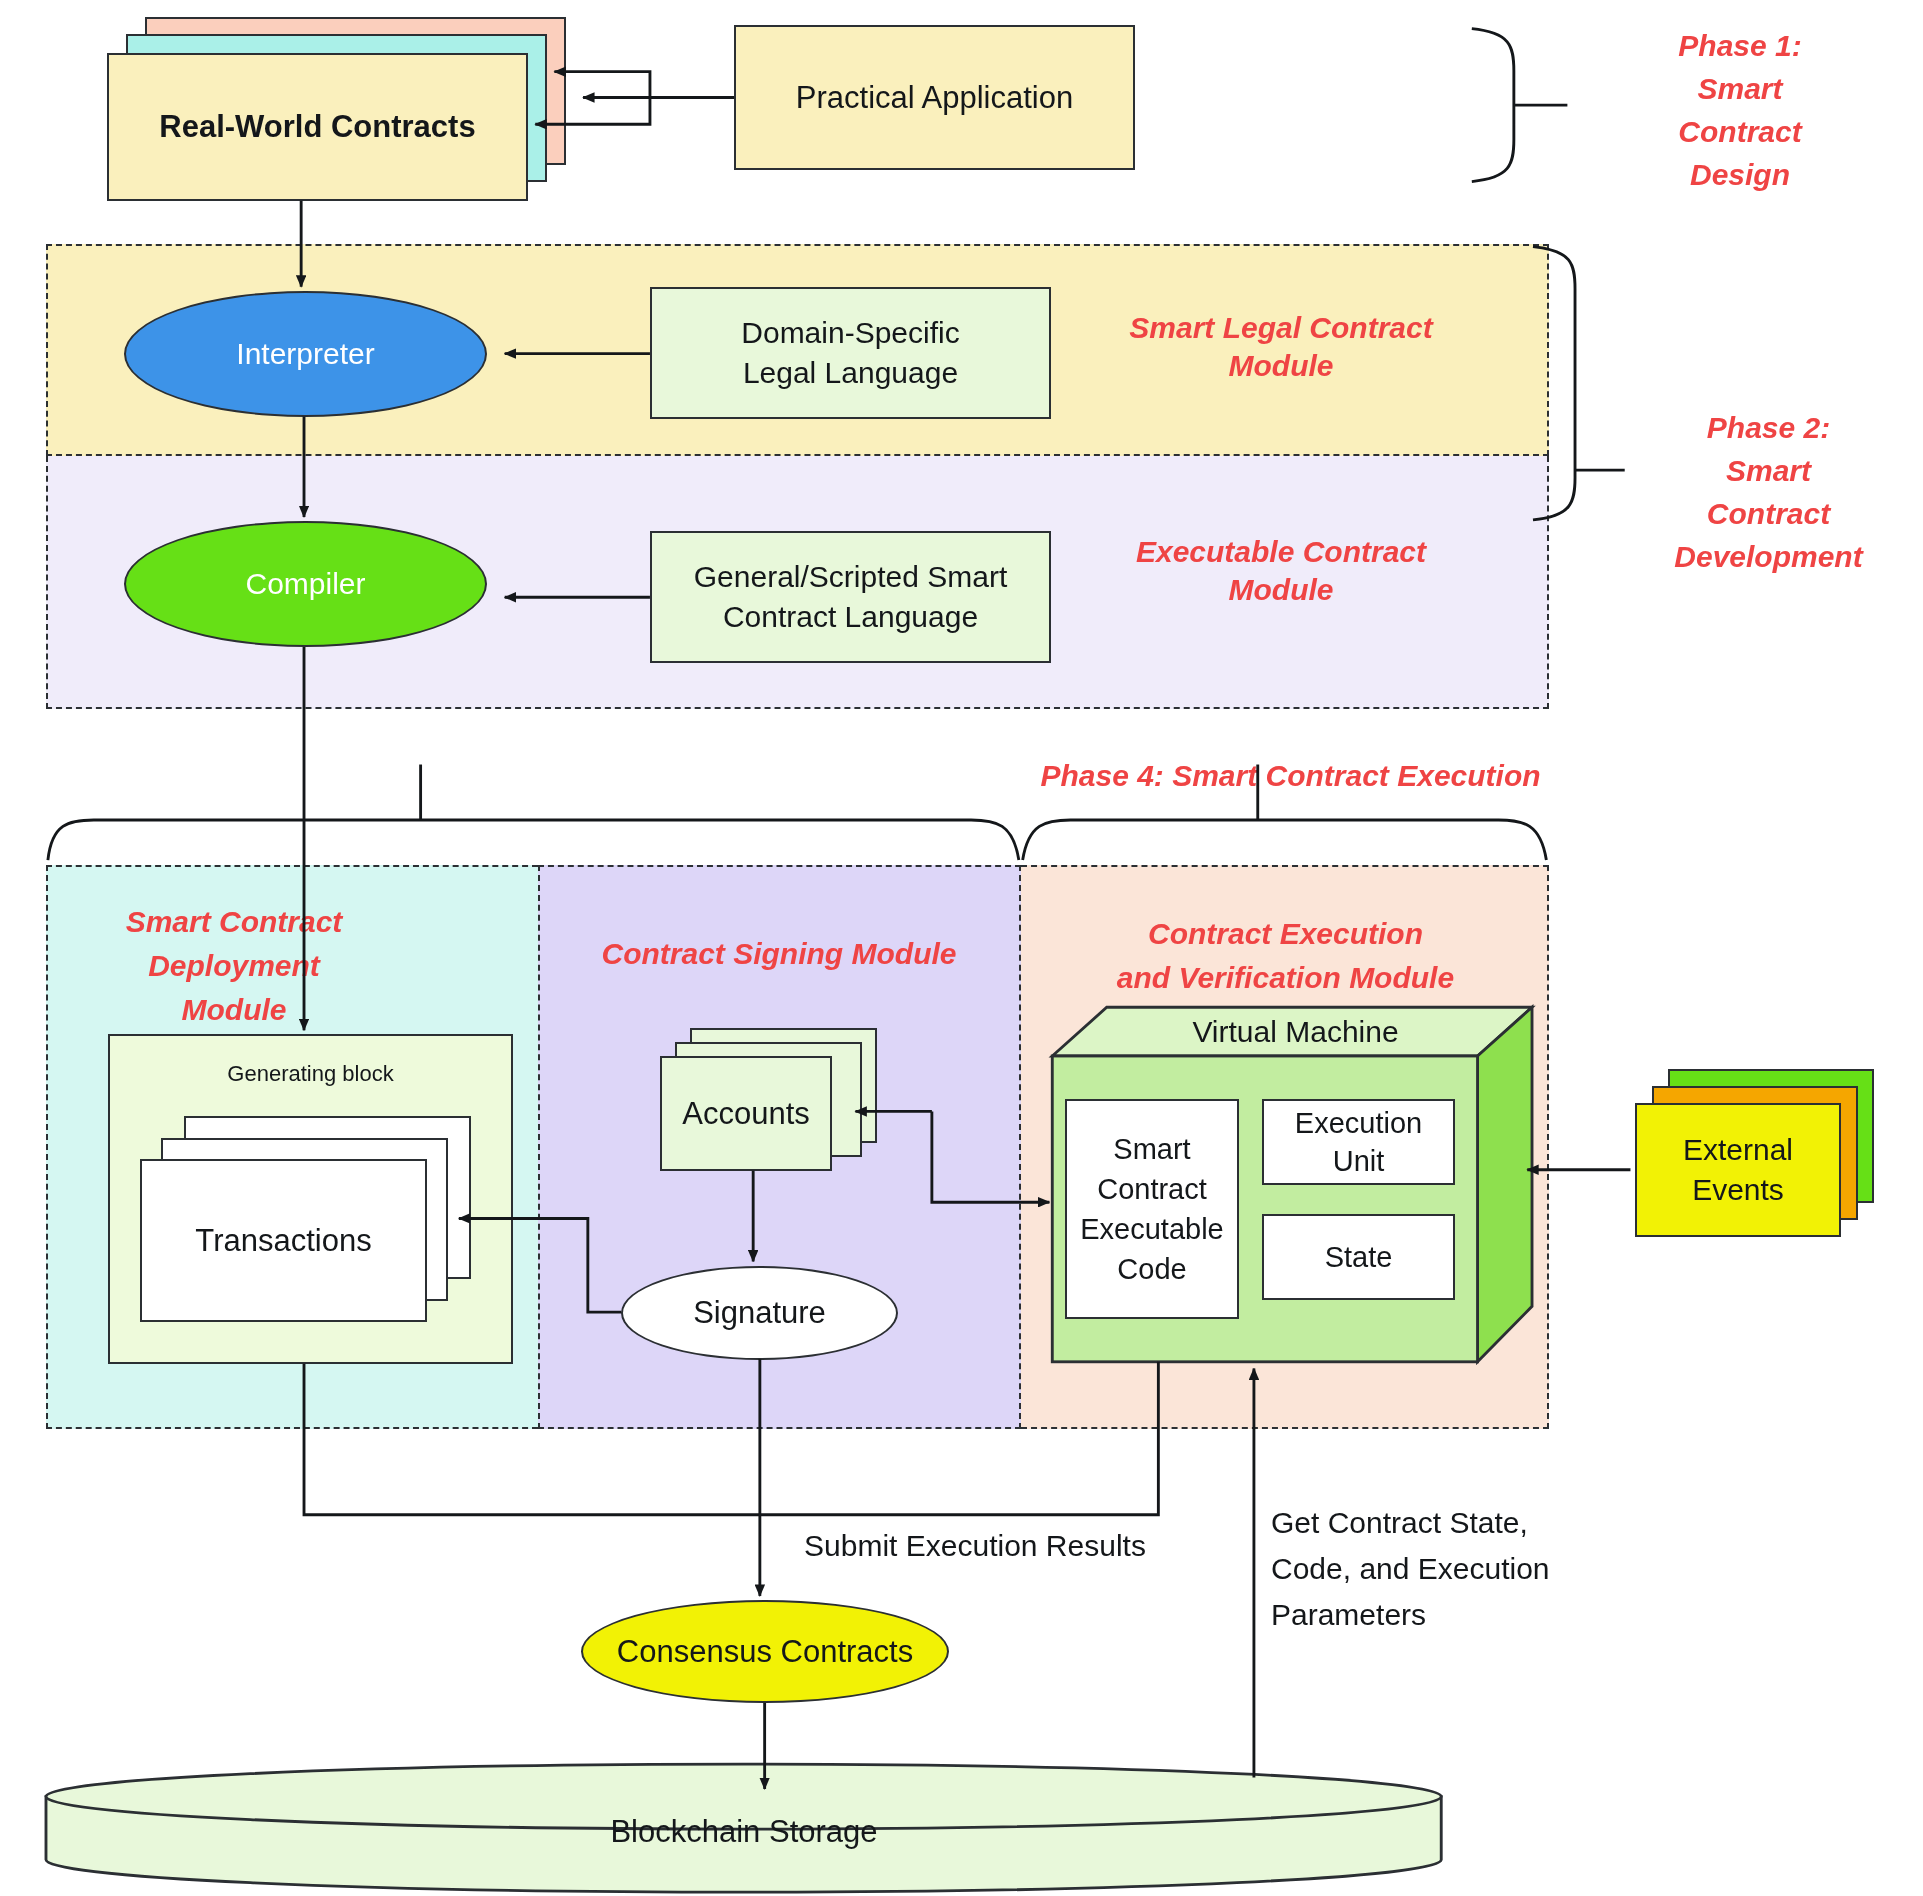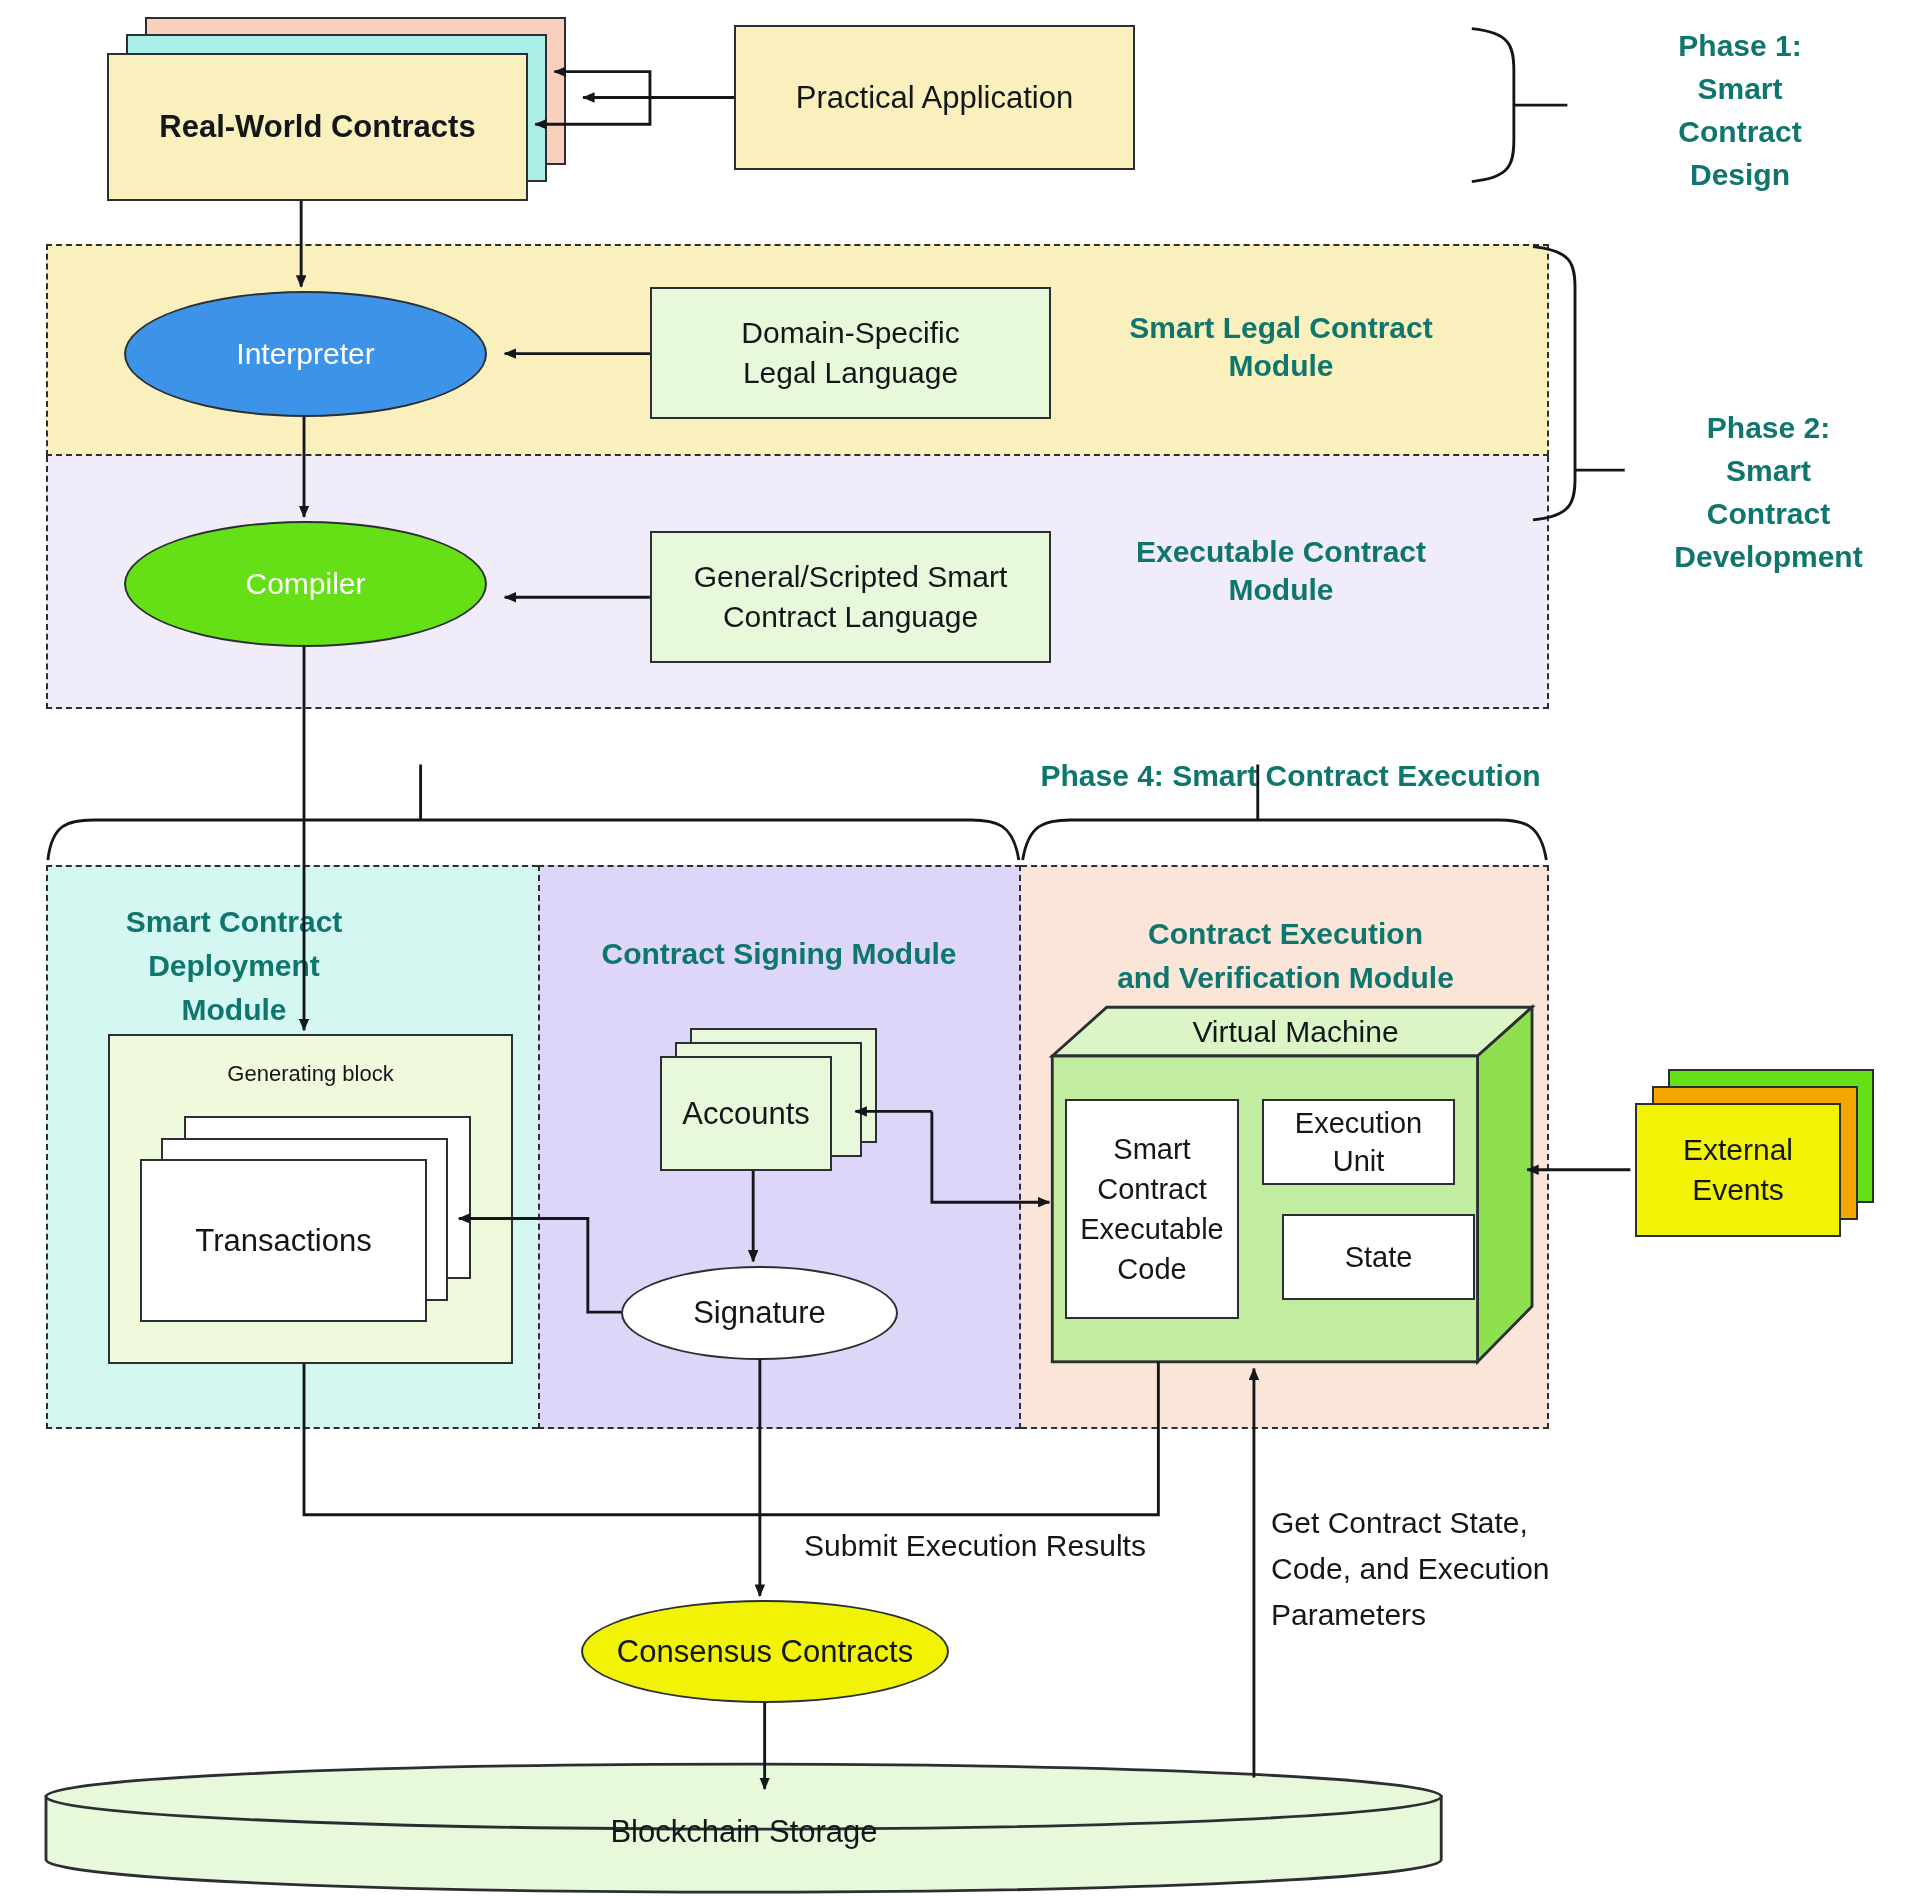--- a/index.html
+++ b/index.html
@@ -2,21 +2,21 @@
 <html><head>
 <meta charset="utf-8">
 <title>Smart Contract Lifecycle Architecture</title>
 <style>
   html,body{margin:0;padding:0;background:#ffffff;}
   body{font-family:"Liberation Sans",sans-serif;}
   #canvas{position:relative;width:1923px;height:1896px;background:#fff;overflow:hidden;}
   .node{position:absolute;box-sizing:border-box;display:flex;align-items:center;justify-content:center;text-align:center;}
   .txt{position:absolute;display:flex;align-items:center;justify-content:center;text-align:center;}
   .bx{border:2.4px solid #2b2f33;}
-  .label-bold{font-weight:bold;color:#0f766e;}
+  .label-bold{font-weight:bold;color:#ef4444;font-style:italic;}
   .label-reg{color:#14171a;}
   svg.overlay{position:absolute;left:0;top:0;width:1923px;height:1896px;pointer-events:none;}
 </style>
 </head>
 <body>
 
 <div id="canvas">
 
   <div class="node" style="left:46px;top:244px;width:1503px;height:212px;background:#faf0bd;border:2.9px dashed #2b2f33;"></div>
   <div class="node" style="left:46px;top:456px;width:1503px;height:253px;background:#f0ecfa;border:2.9px dashed #2b2f33;border-top:none;"></div>
@@ -86,21 +86,21 @@
     <rect x="1101" y="1105" width="445" height="320" fill="#c2eda0" stroke="#2b2f33" stroke-width="3"></rect>
   </svg>
   <div class="txt label-reg" style="left:1090px;top:1011px;width:411px;height:42px;font-size:30px;">Virtual Machine</div>
 
   <div class="node bx label-reg" style="left:1065px;top:1099px;width:174px;height:220px;background:#ffffff;font-size:29px;line-height:40px;white-space:pre-line;">Smart
 Contract
 Executable
 Code</div>
   <div class="node bx label-reg" style="left:1262px;top:1099px;width:193px;height:86px;background:#ffffff;font-size:29px;line-height:38px;white-space:pre-line;">Execution
 Unit</div>
-  <div class="node bx label-reg" style="left:1262px;top:1214px;width:193px;height:86px;background:#ffffff;font-size:29px;margin-left:20px;">State</div>
+  <div class="node bx label-reg" style="left:1262px;top:1214px;width:193px;height:86px;background:#ffffff;font-size:29px;">State</div>
 
   <div class="node bx" style="left:1668px;top:1069px;width:206px;height:134px;background:#66e016;"></div>
   <div class="node bx" style="left:1652px;top:1086px;width:206px;height:134px;background:#f5a600;"></div>
   <div class="node bx label-reg" style="left:1635px;top:1103px;width:206px;height:134px;background:#f2f205;font-size:30px;line-height:40px;white-space:pre-line;">External
 Events</div>
 
   <div class="txt label-reg" style="left:784px;top:1525px;width:382px;height:42px;font-size:30px;">Submit Execution Results</div>
   <div class="txt label-reg" style="left:1271px;top:1500px;width:315px;height:134px;font-size:30px;line-height:46px;white-space:pre-line;justify-content:flex-start;align-items:flex-start;text-align:left;">Get Contract State,
 Code, and Execution
 Parameters</div>

